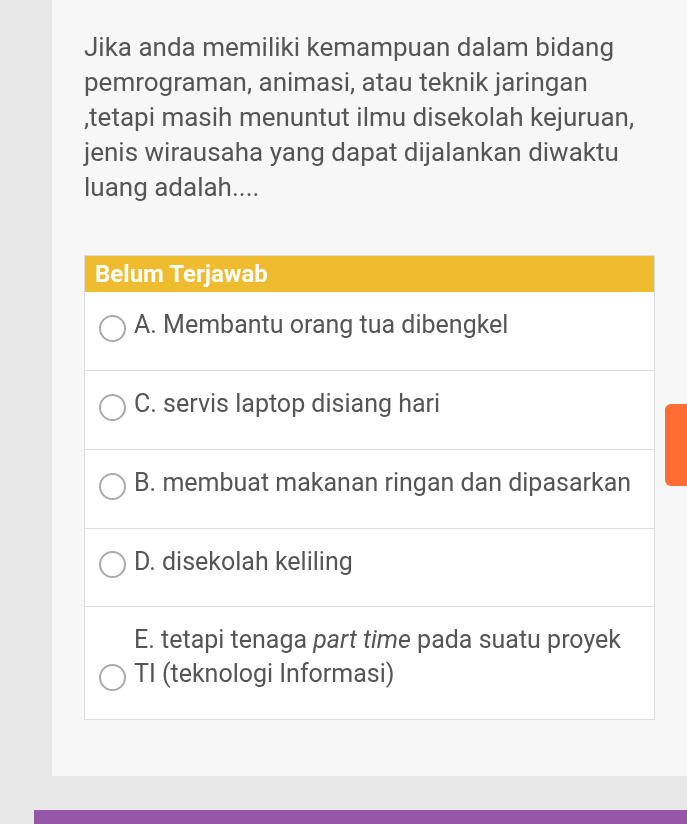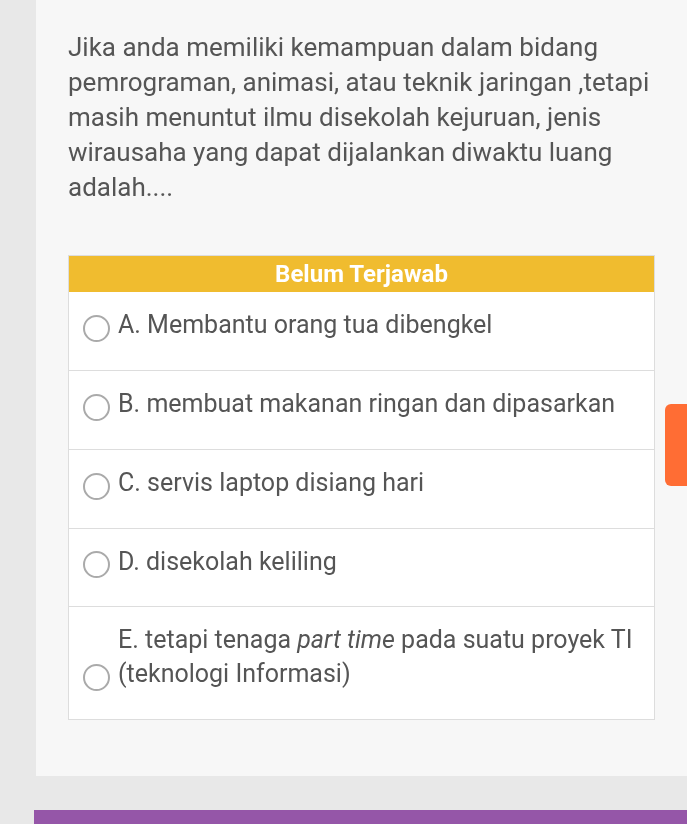--- a/index.html
+++ b/index.html
@@ -10,21 +10,21 @@
     body {
       font-family: -apple-system, BlinkMacSystemFont, "Segoe UI", Roboto, "Helvetica Neue", Arial, sans-serif;
       background: #e8e8e8;
       width: 687px;
       height: 824px;
       overflow: hidden;
       position: relative;
     }
     .card {
       background: #f7f7f7;
-      margin-left: 36px;
+      margin-left: 52px;
       margin-right: 0;
       padding: 30px 32px 28px 32px;
       min-height: 776px;
     }
     .question-text {
       color: #555;
       font-size: 26px;
       line-height: 1.35;
       margin-bottom: 50px;
       font-weight: 400;
@@ -32,21 +32,20 @@
     .options-container {
       border: 1px solid #ddd;
       background: #fff;
     }
     .status-header {
       background: #f0bc2f;
       color: #fff;
       font-weight: 700;
       font-size: 24px;
       padding: 4px 10px;
-      text-align: center;
     }
     .option-row {
       display: flex;
       align-items: flex-end;
       padding: 16px 14px 28px 14px;
       border-bottom: 1px solid #ddd;
       cursor: pointer;
     }
     .option-row:last-child {
       border-bottom: none;
@@ -96,28 +95,28 @@
     <div class="option-row">
       <span class="radio-circle"></span>
       <span class="option-text">
         <span>A. </span><span>Membantu orang tua dibengkel</span>
       </span>
     </div>
 
     <div class="option-row">
       <span class="radio-circle"></span>
       <span class="option-text">
-        <span>B. </span><span>membuat makanan ringan dan dipasarkan</span>
+        <span>C. </span><span>servis laptop disiang hari</span>
       </span>
     </div>
 
     <div class="option-row">
       <span class="radio-circle"></span>
       <span class="option-text">
-        <span>C. </span><span>servis laptop disiang hari</span>
+        <span>B. </span><span>membuat makanan ringan dan dipasarkan</span>
       </span>
     </div>
 
     <div class="option-row">
       <span class="radio-circle"></span>
       <span class="option-text">
         <span>D. </span><span>disekolah keliling</span>
       </span>
     </div>
 

